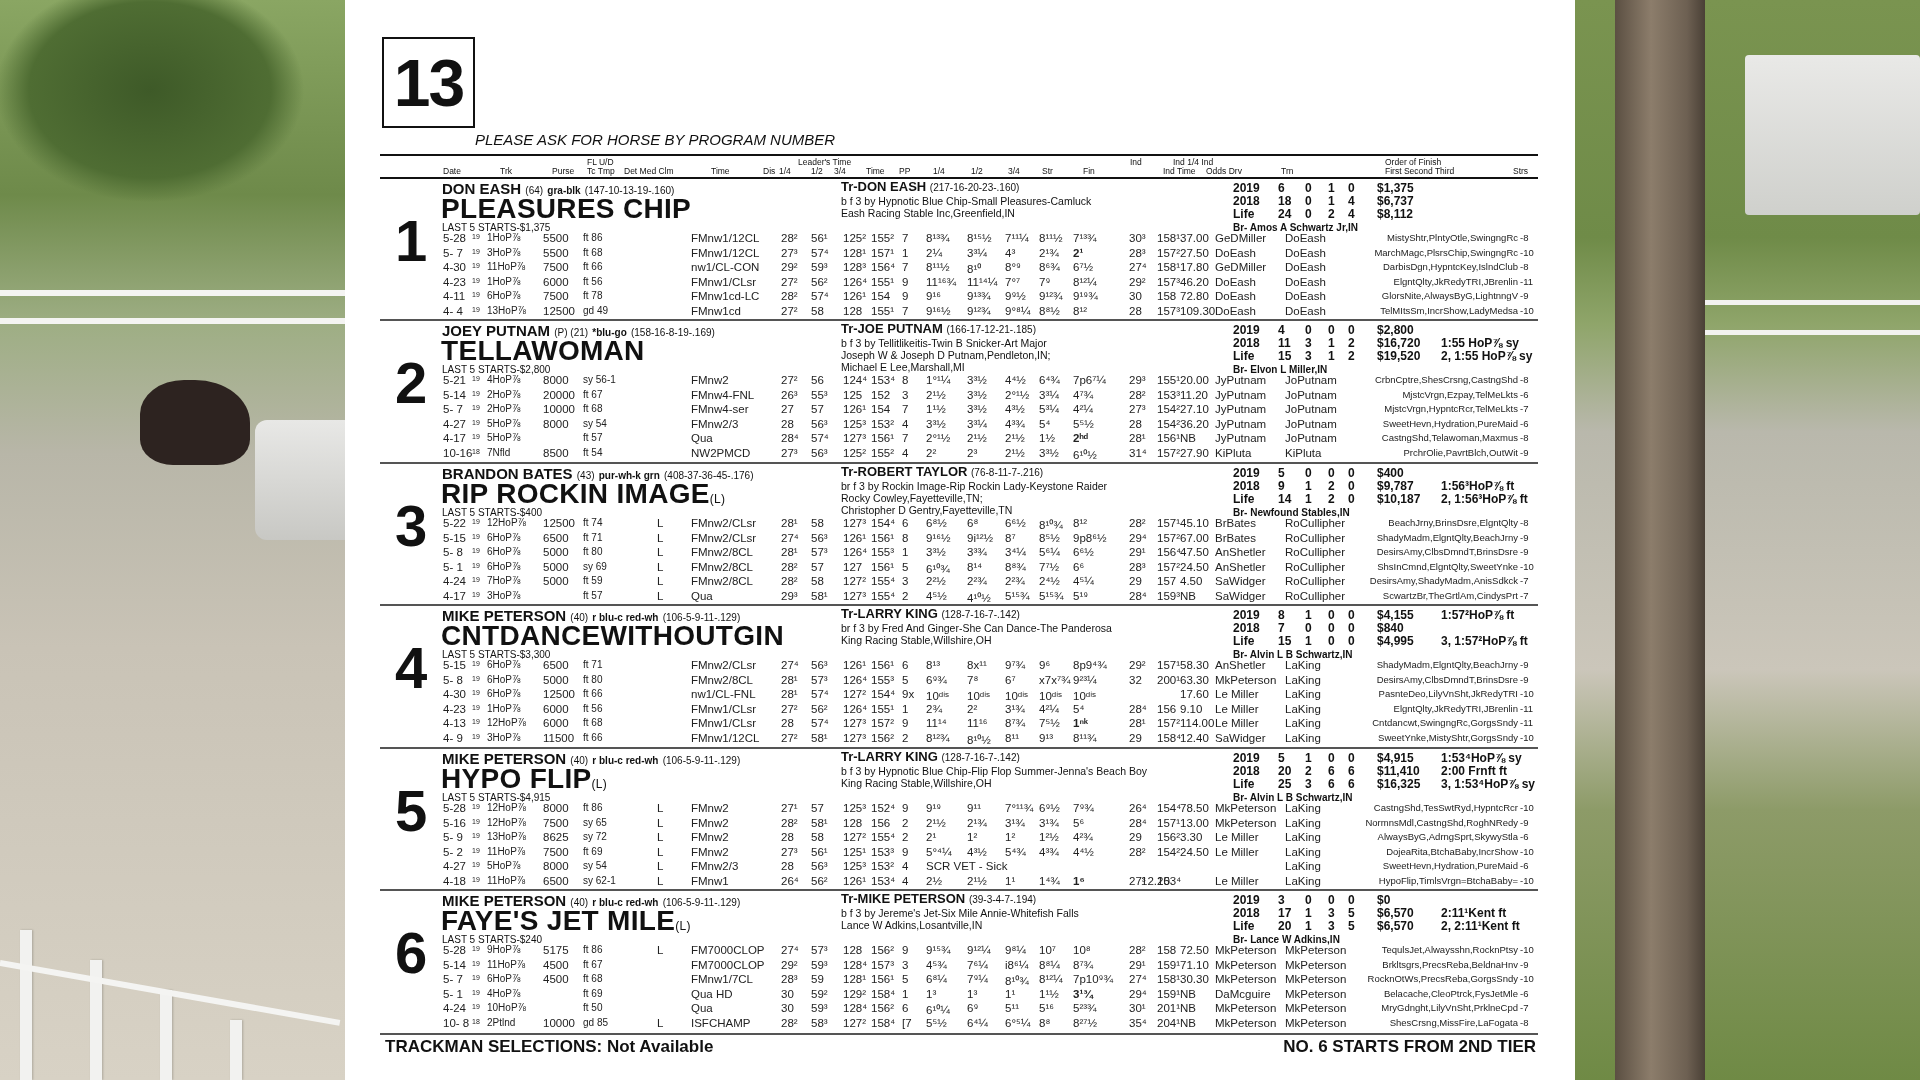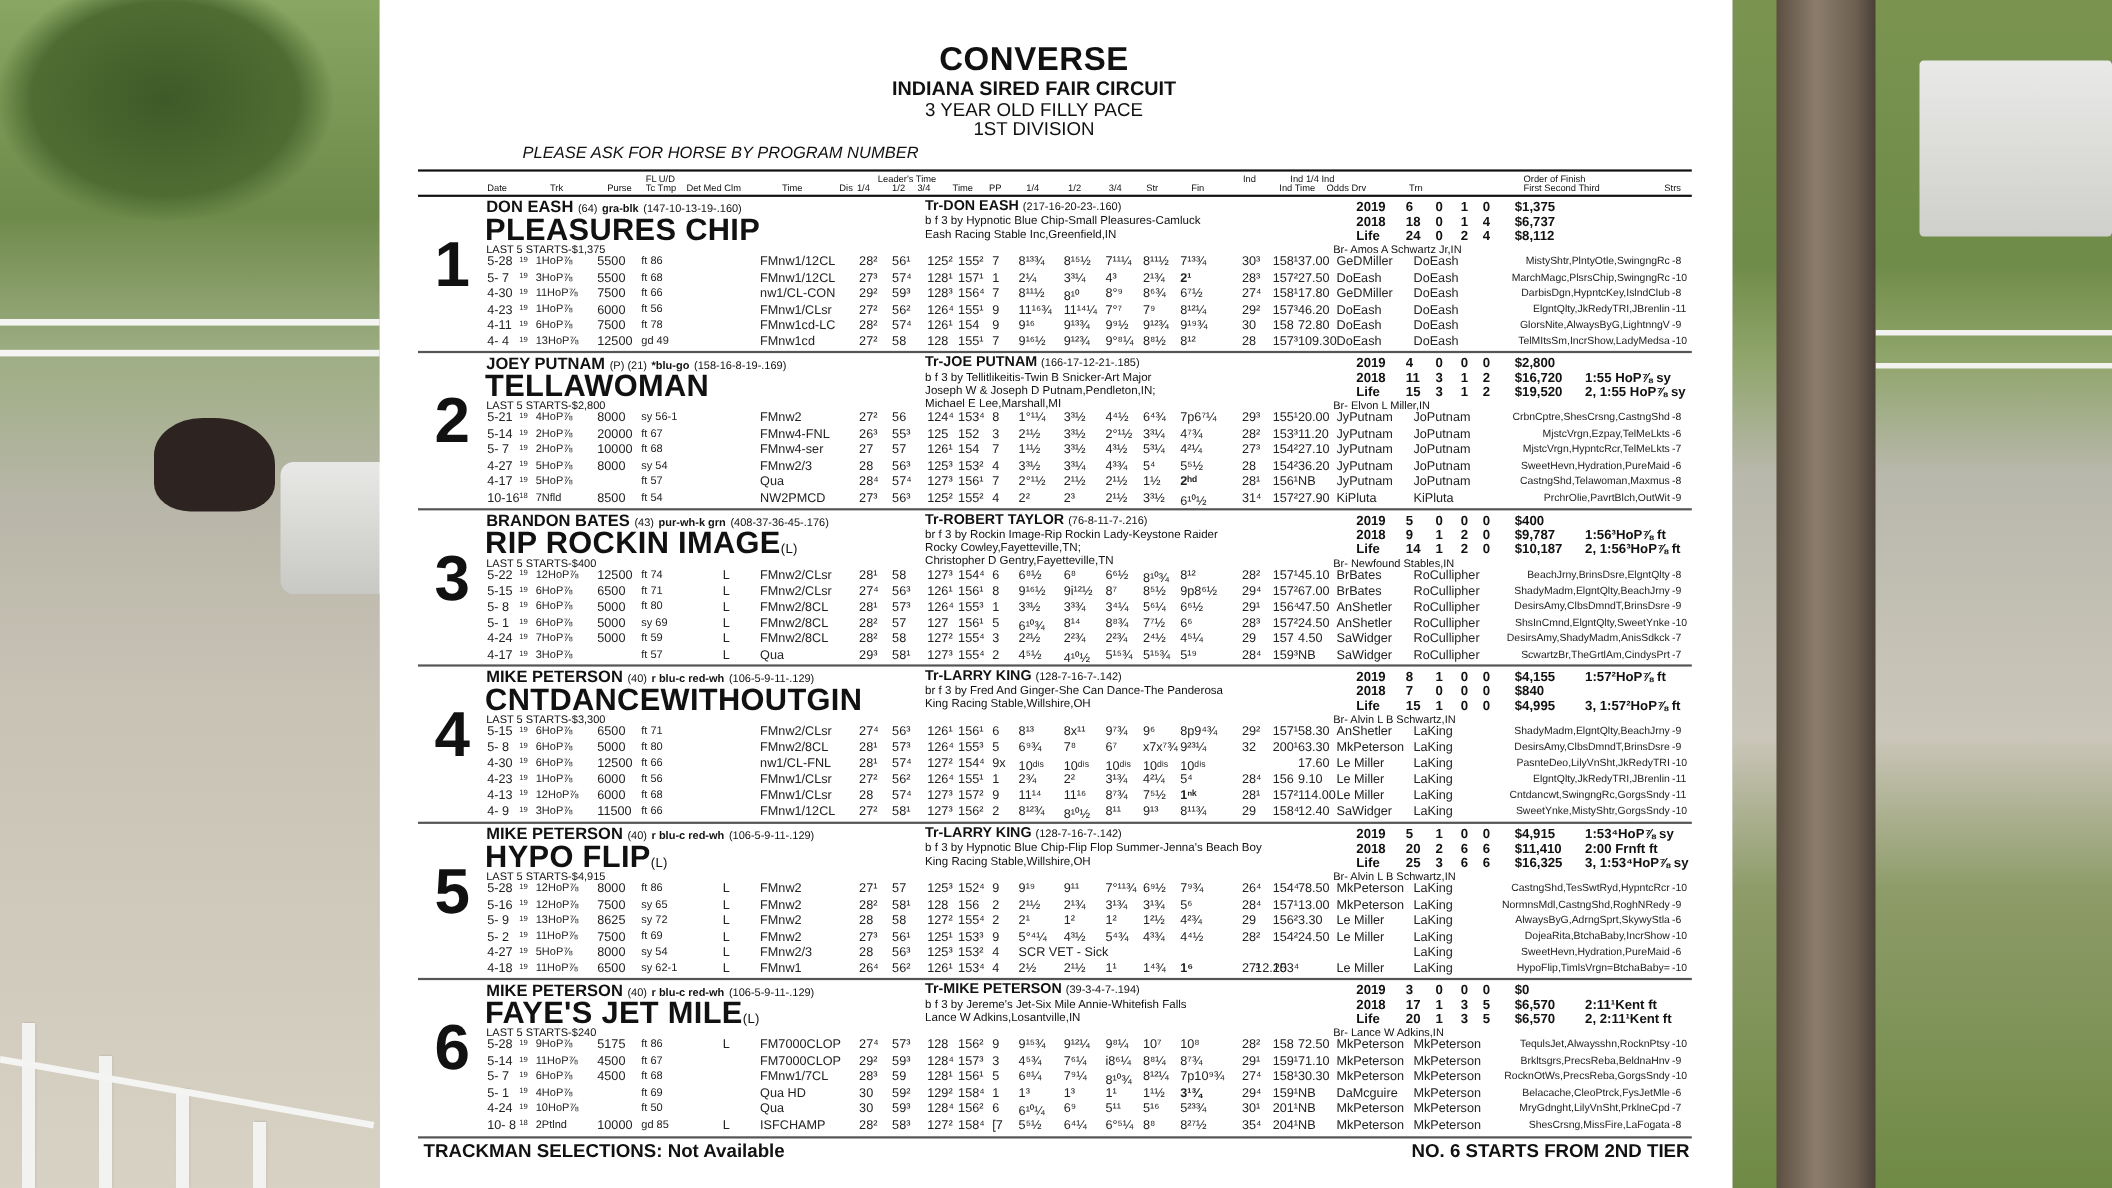--- a/index.html
+++ b/index.html
@@ -82,21 +82,21 @@
   .entry .last5 { position: absolute; left: 97px; top: 42px; font-size: 10px; }
 
   .trainer { position: absolute; left: 496px; top: 0; line-height: 1.15; white-space: nowrap; }
   .trainer .tr { font-size: 13px; font-weight: bold; }
   .trainer .tr small { font-size: 10px; font-weight: normal; }
   .trainer .ln { font-size: 10.5px; }
 
   .stats { position: absolute; left: 888px; top: 2px; font-size: 12px; font-weight: bold; line-height: 1.1; }
   .stats .row { position: relative; height: 13px; white-space: nowrap; }
   .stats .row span { position: absolute; }
-  .breeder { position: absolute; left: 867px; font-size: 10px; white-space: nowrap; }
+  .breeder { position: absolute; left: 888px; font-size: 10px; white-space: nowrap; font-weight: bold; }
 
   .lines { position: absolute; left: 0; top: 52px; width: 1230px; }
   .line { position: relative; height: 14.5px; font-size: 11.5px; color: #222; white-space: nowrap; }
   .line span { position: absolute; top: 0; }
   .line .yr { font-size: 7px; top: 1px; }
   .line .small { font-size: 10px; }
   .line .order { font-size: 9.5px; text-align: right; }
   .line .fin-b { font-weight: bold; }
 
   .footer-l { position: absolute; left: 40px; top: 1037px; font-size: 17px; font-weight: bold; }
@@ -117,25 +117,22 @@
   <div class="rail" style="top:960px;transform:rotate(10deg);transform-origin:left"></div>
 </div>
 <div class="scene-right">
   <div class="trailer"></div>
   <div class="rail" style="top:300px"></div>
   <div class="rail" style="top:330px"></div>
   <div class="pole"></div>
 </div>
 
 <div class="sheet">
-  <div class="title-block">
-    <div class="t1">CONVERSE</div>
-    <div class="t2">INDIANA SIRED FAIR CIRCUIT</div>
-    <div class="t3">3 YEAR OLD FILLY PACE</div>
-    <div class="t3">1ST DIVISION</div>
+  <div class="race-box">
+    <span>13</span>
   </div>
   <div class="ask-line">PLEASE ASK FOR HORSE BY PROGRAM NUMBER</div>
 
   <div class="rule" style="top:154px;height:2px"></div>
 
   <div class="colhead">
     <span style="left:98px;top:9px">Date</span>
     <span style="left:155px;top:9px">Trk</span>
     <span style="left:207px;top:9px">Purse</span>
     <span style="left:242px;top:0">FL U/D</span>

